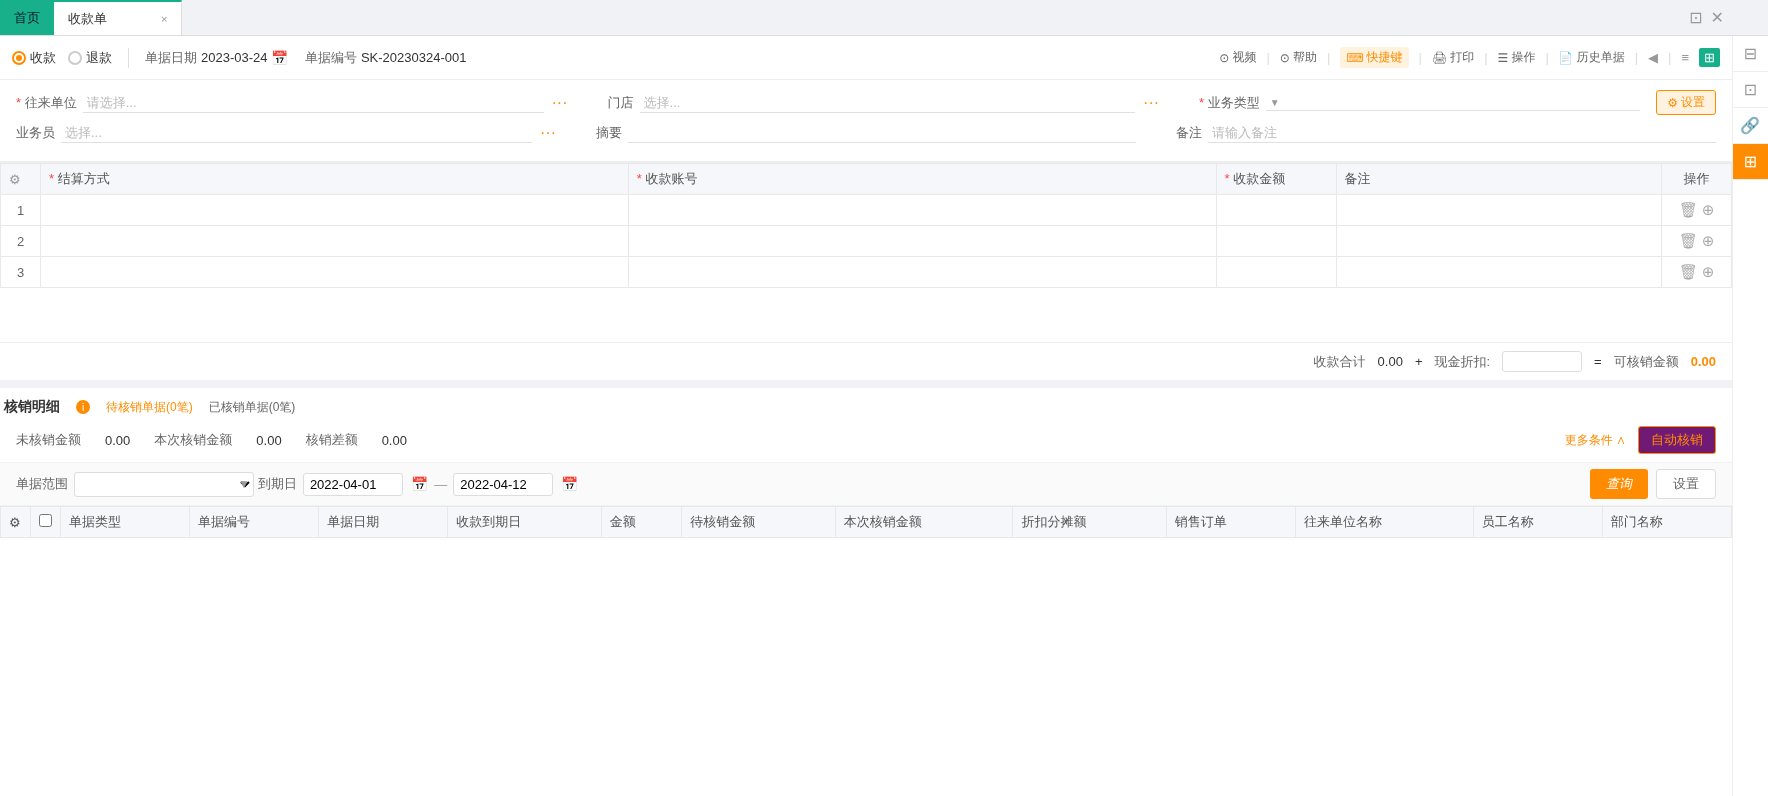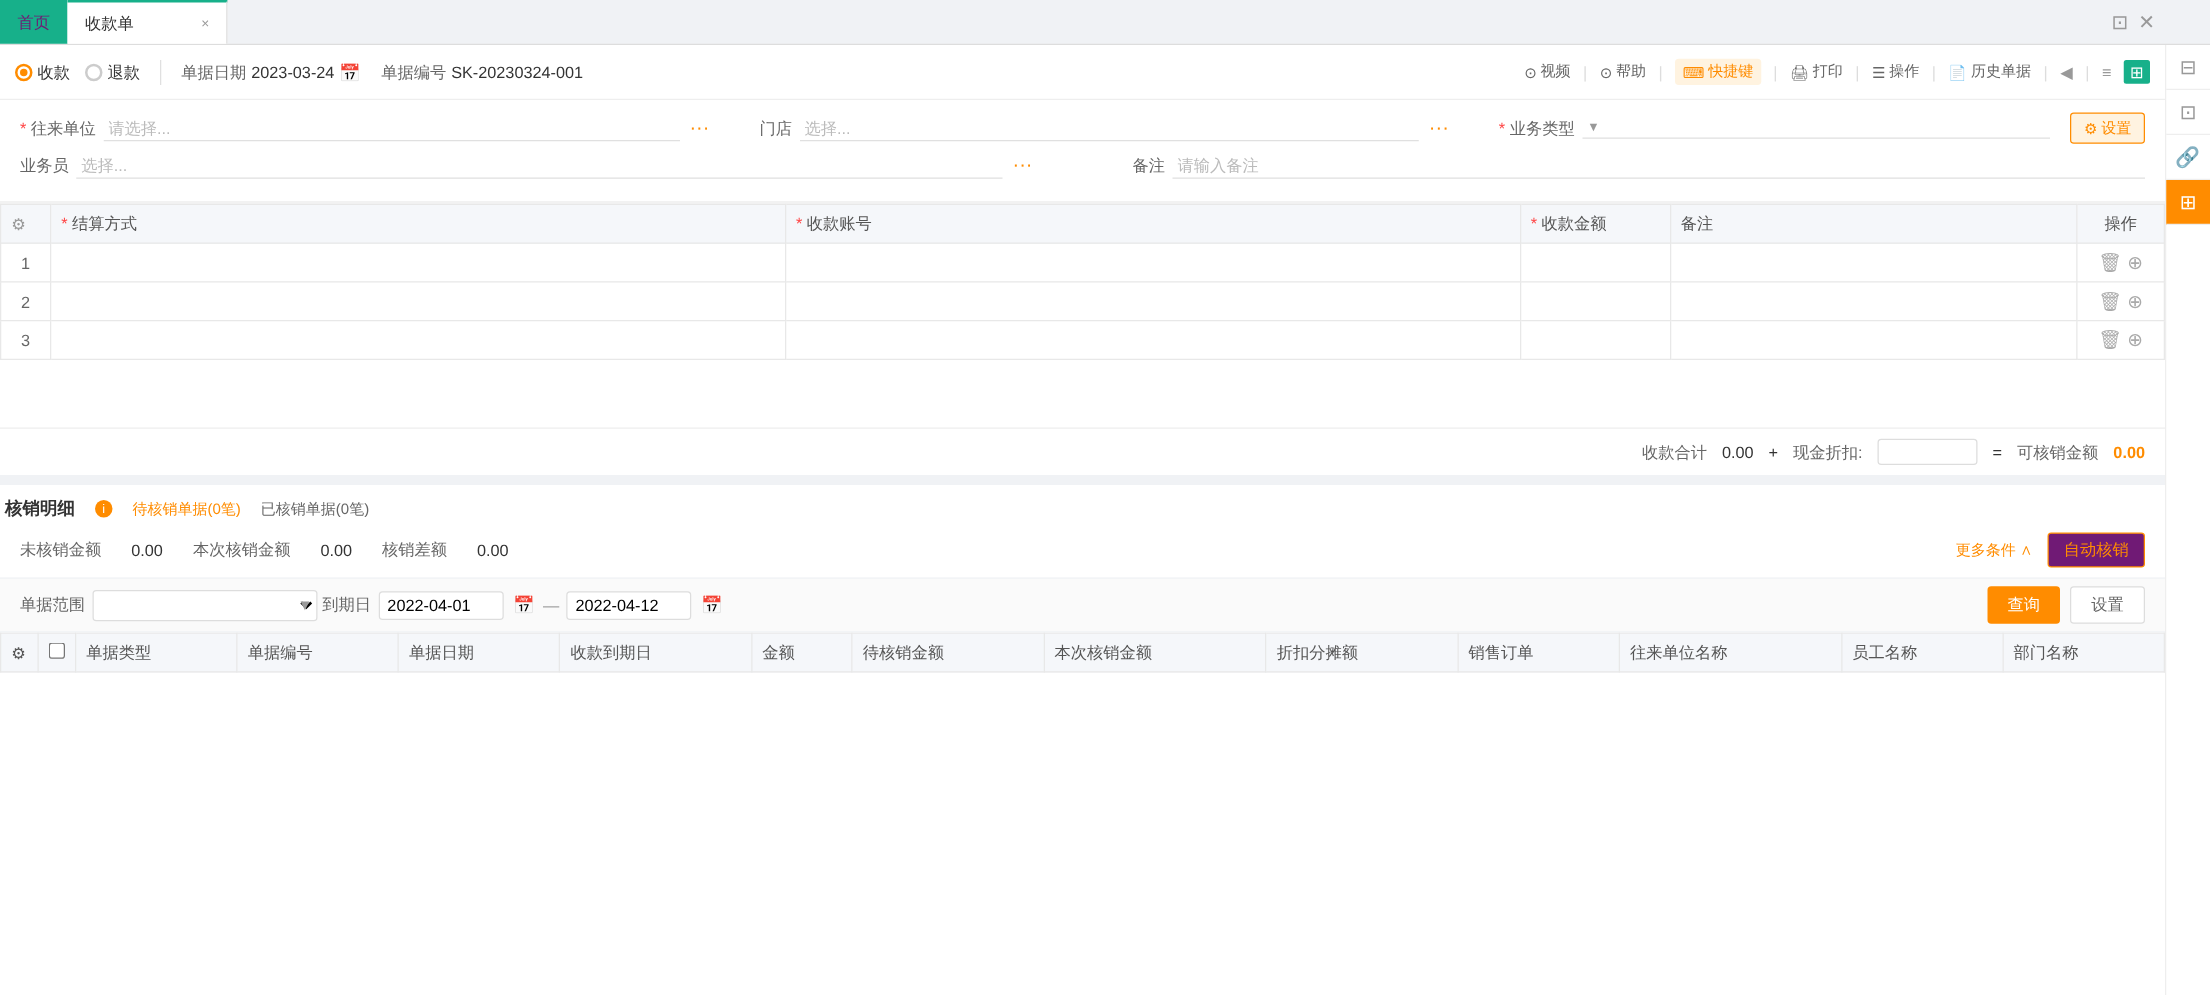--- a/index.html
+++ b/index.html
@@ -24,21 +24,21 @@
       border-right: 1px solid #ddd;
     }
     .tab-item.active {
       background: #fff;
       color: #333;
       border-top: 2px solid #17b08a;
       gap: 48px;
     }
     .tab-item.home {
       background: #17b08a;
-      color: #701a75;
+      color: #0f172a;
       border: none;
     }
     .tab-close {
       margin-left: 6px;
       color: #999;
       font-size: 11px;
       cursor: pointer;
     }
     .tab-bar-right {
       margin-left: auto;
@@ -373,20 +373,21 @@
       gap: 8px;
     }
     .btn-orange {
       background: #ff8c00;
       color: #fff;
       border: none;
       border-radius: 3px;
       padding: 5px 16px;
       font-size: 13px;
       cursor: pointer;
+      font-style: italic;
     }
     .btn-white {
       background: #fff;
       color: #666;
       border: 1px solid #ddd;
       border-radius: 3px;
       padding: 5px 16px;
       font-size: 13px;
       cursor: pointer;
     }
@@ -573,20 +574,24 @@
         <span>设置</span>
       </button>
     </div>
     <div class="form-row">
       <div class="form-field">
         <span class="field-label">业务员</span>
         <input class="field-input" type="text" placeholder="选择..." style="">
         <span class="field-more">···</span>
       </div>
       <div style="width:40px;"></div>
+      <div class="form-field">
+        <span class="field-label">摘要</span>
+        <input class="field-input" type="text" style="">
+      </div>
       <div style="width:40px;"></div>
       <div class="form-field">
         <span class="field-label">备注</span>
         <input class="field-input" type="text" placeholder="请输入备注" style="">
       </div>
     </div>
   </div>
 
   <div class="table-container" style="max-height: 180px; overflow:auto;">
     <table>

